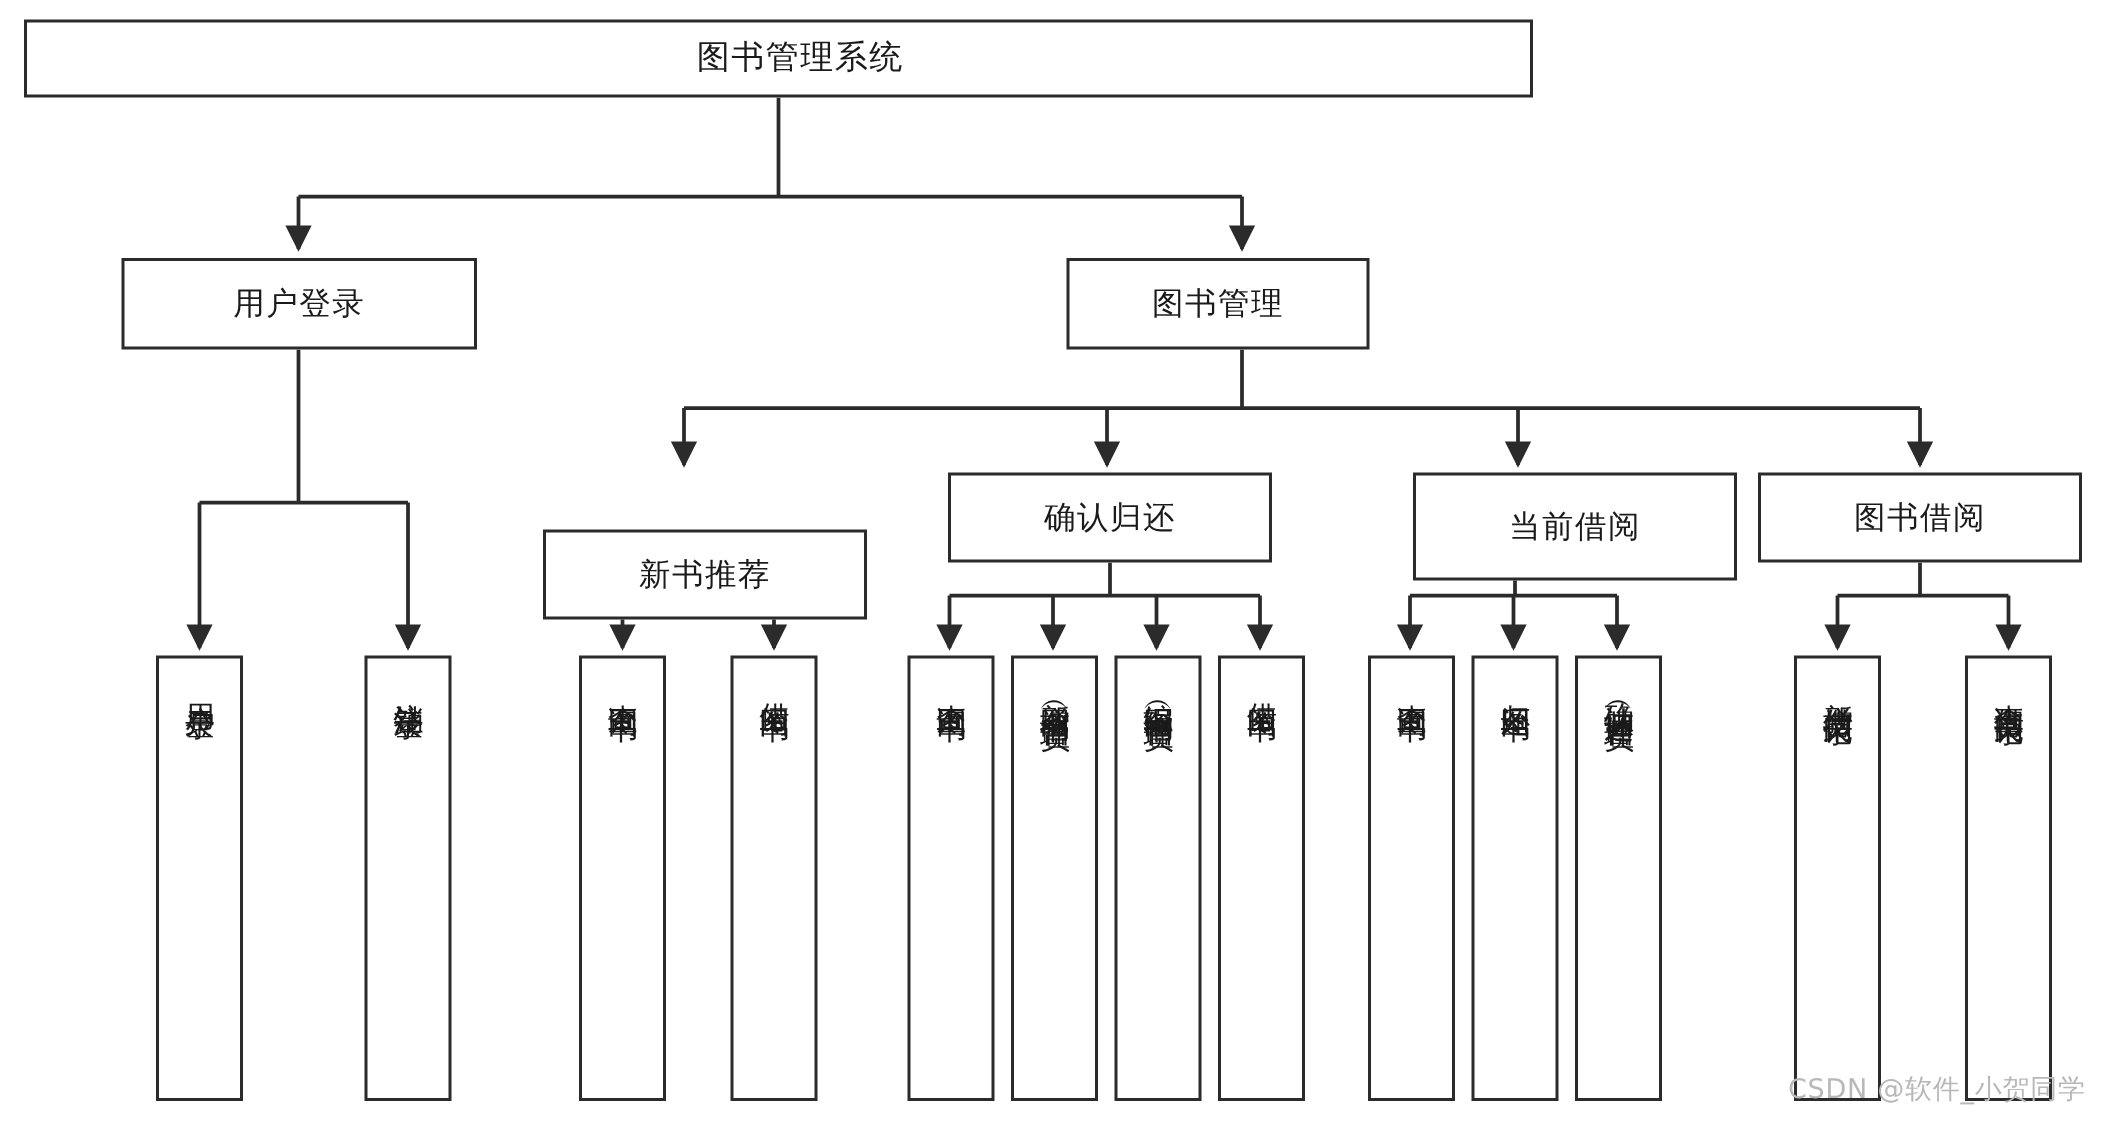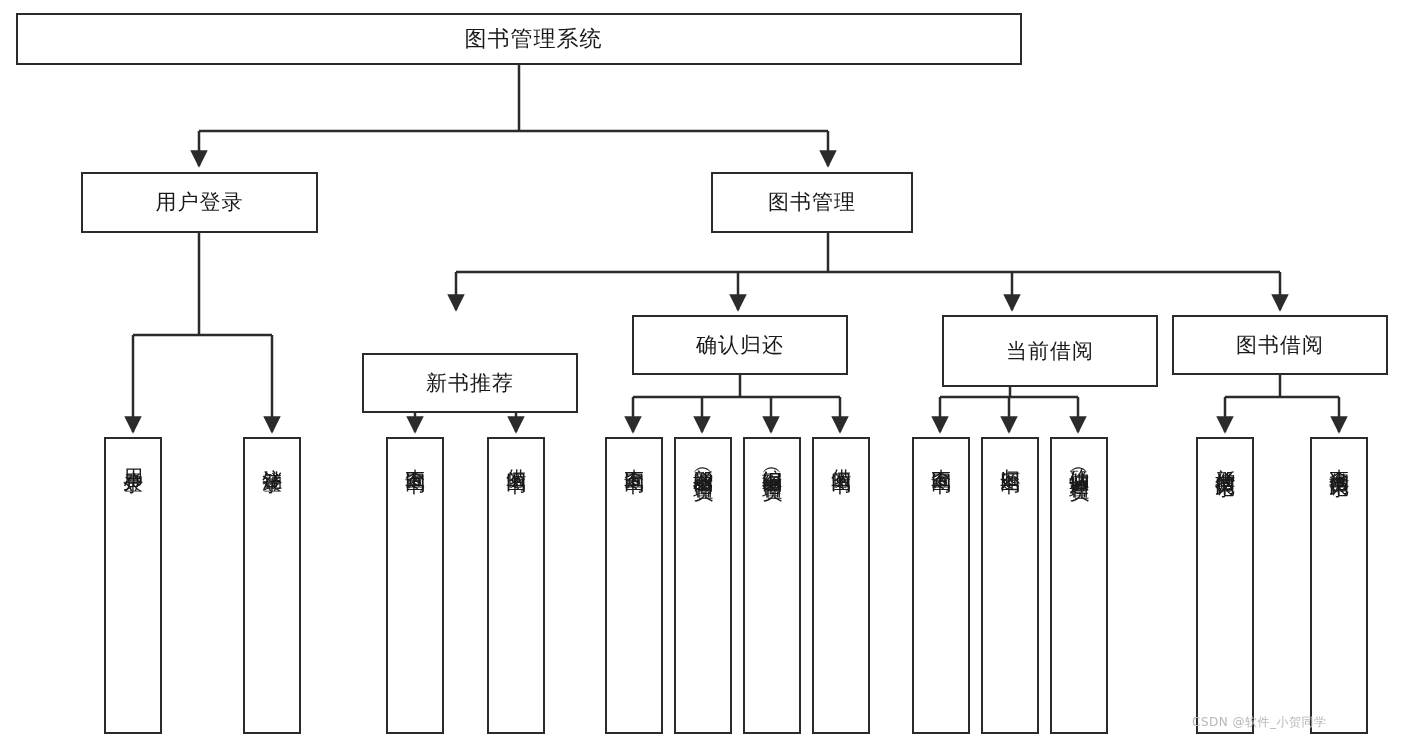--- a/index.html
+++ b/index.html
@@ -59,21 +59,21 @@
     text-orientation: upright;
     font-size: 20px;
     line-height: 1.18;
     letter-spacing: 2px;
     white-space: nowrap;
   }
   #watermark {
     position: absolute;
     left: 1192px;
     top: 714px;
-    font-size: 12px;
+    font-size: 18px;
     color: #b8b8b8;
     letter-spacing: 0.5px;
     white-space: nowrap;
     z-index: 5;
   }
 </style>
 </head>
 <body>
 
 <div id="diagram-root">

